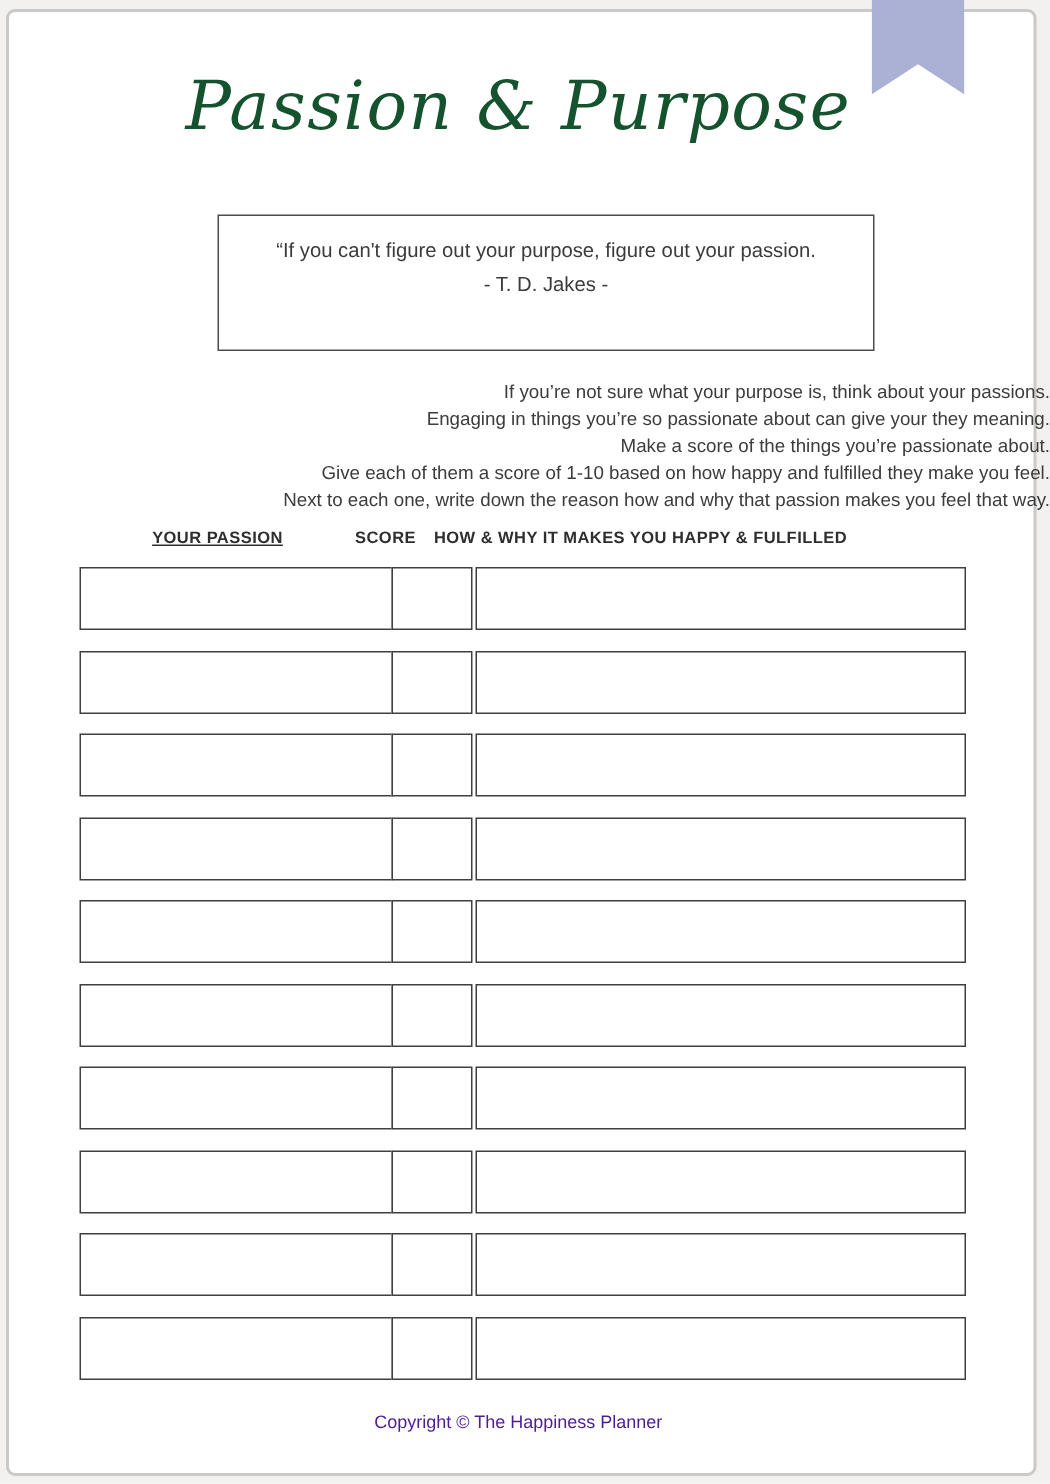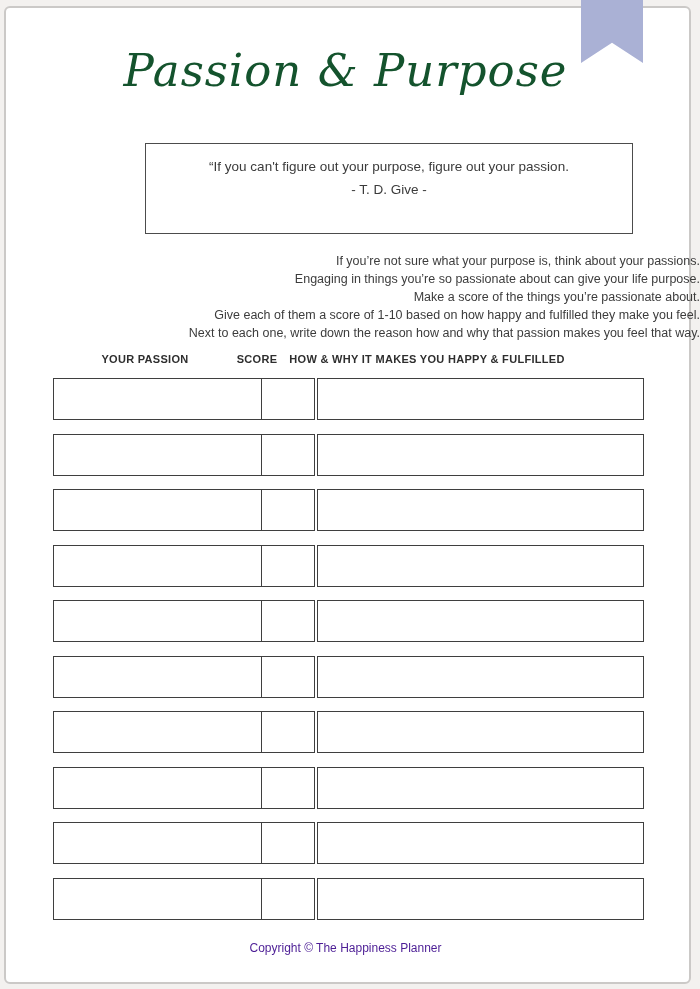--- a/index.html
+++ b/index.html
@@ -35,21 +35,21 @@
     font-family: "DejaVu Serif", serif;
     font-style: italic;
     font-size: 45px;
     letter-spacing: 1px;
     color: #14532d;
     z-index: 2;
   }
   .quote-box {
     position: absolute;
     left: 145px; top: 143px;
-    width: 488px; height: 91px;
+    width: 438px; height: 91px;
     border: 1.5px solid #4c4c4c;
     background: #fff;
     text-align: center;
     padding-top: 11px;
     font-size: 13.5px;
     color: #3b3b3b;
     z-index: 2;
   }
   .quote-line, .quote-attr { line-height: 23px; }
   .instructions {
@@ -64,21 +64,21 @@
   .col-header {
     position: absolute;
     top: 353px;
     text-align: center;
     font-size: 11px;
     font-weight: bold;
     letter-spacing: 0.3px;
     color: #2e2e2e;
     z-index: 2;
   }
-  .th-passion { left: 55px;  width: 180px; }
+  .th-passion { left: 55px;  width: 180px; text-decoration: underline; }
   .th-score   { left: 227px; width: 60px;  }
   .th-reason  { left: 277px; width: 300px; }
   .rows-wrap {
     position: absolute;
     left: 53px; top: 378px;
     width: 591px;
     z-index: 2;
   }
   .ws-row { display: flex; height: 42px; margin-bottom: 13.5px; }
   .cell {
@@ -102,26 +102,26 @@
 <body>
 
 <div class="page"></div>
 
 <div class="ribbon" style="background: rgb(170, 177, 213);"></div>
 
 <div class="title">Passion &amp; Purpose</div>
 
 <div class="quote-box">
   <div class="quote-line">“If you can't figure out your purpose, figure out your passion.</div>
-  <div class="quote-attr">- T. D. Give -</div>
+  <div class="quote-attr">- T. D. Jakes -</div>
 </div>
 
 <div class="instructions">
   <div>If you’re not sure what your purpose is, think about your passions.</div>
-  <div>Engaging in things you’re so passionate about can give your life purpose.</div>
+  <div>Engaging in things you’re so passionate about can give your they meaning.</div>
   <div>Make a score of the things you’re passionate about.</div>
   <div>Give each of them a score of 1-10 based on how happy and fulfilled they make you feel.</div>
   <div>Next to each one, write down the reason how and why that passion makes you feel that way.</div>
 </div>
 
 <div class="col-header th-passion">YOUR PASSION</div>
 <div class="col-header th-score">SCORE</div>
 <div class="col-header th-reason">HOW &amp; WHY IT MAKES YOU HAPPY &amp; FULFILLED</div>
 
 <div class="rows-wrap">

